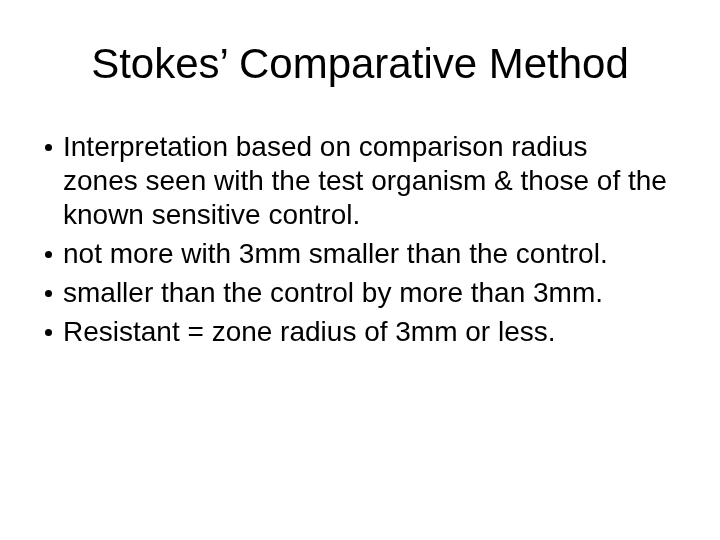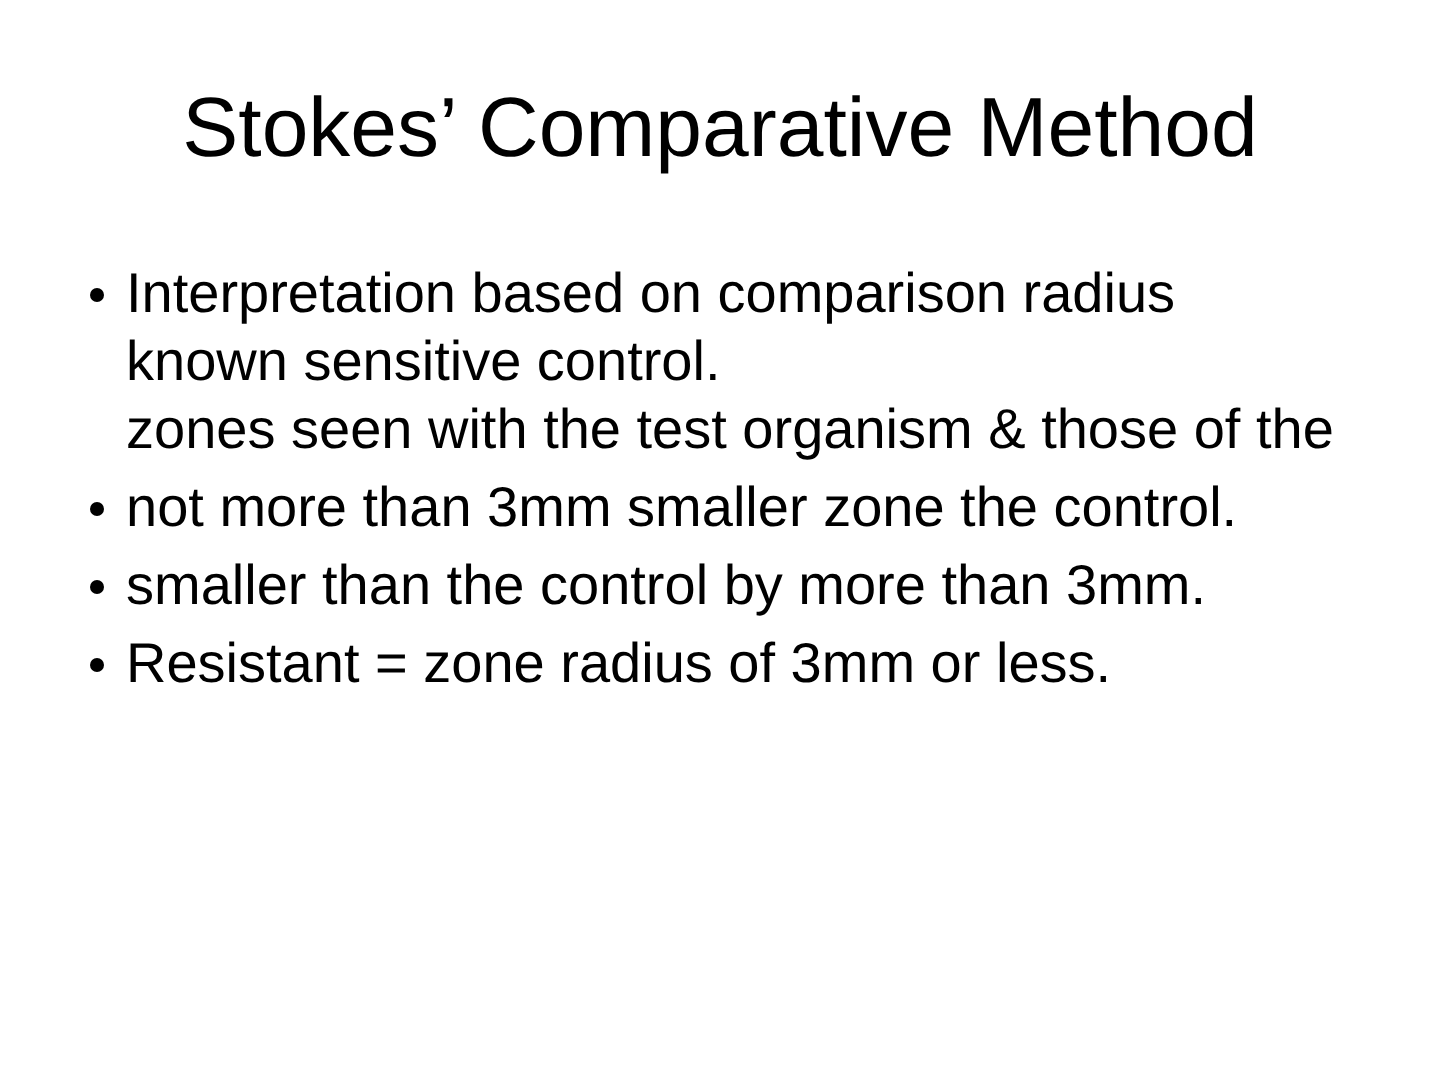--- a/index.html
+++ b/index.html
@@ -69,31 +69,31 @@
   <div class="slide-title">Stokes’ Comparative Method</div>
 
   <div class="body-text">
 
     <div class="bullet-item">
       <span class="bullet-glyph">
           <span class="dot"></span>
         </span>
       <div class="bullet-text">
         <div class="bullet-line">Interpretation based on comparison radius</div>
+        <div class="bullet-line">zones seen with the test organism &amp; those of the</div>
         <div class="bullet-line">known sensitive control.</div>
-        <div class="bullet-line">zones seen with the test organism &amp; those of the</div>
       </div>
     </div>
 
     <div class="bullet-item">
       <span class="bullet-glyph">
           <span class="dot"></span>
         </span>
       <div class="bullet-text">
-        <div class="bullet-line">not more than 3mm smaller zone the control.</div>
+        <div class="bullet-line">not more with 3mm smaller than the control.</div>
       </div>
     </div>
 
     <div class="bullet-item">
       <span class="bullet-glyph">
           <span class="dot"></span>
         </span>
       <div class="bullet-text">
         <div class="bullet-line">smaller than the control by more than 3mm.</div>
       </div>

